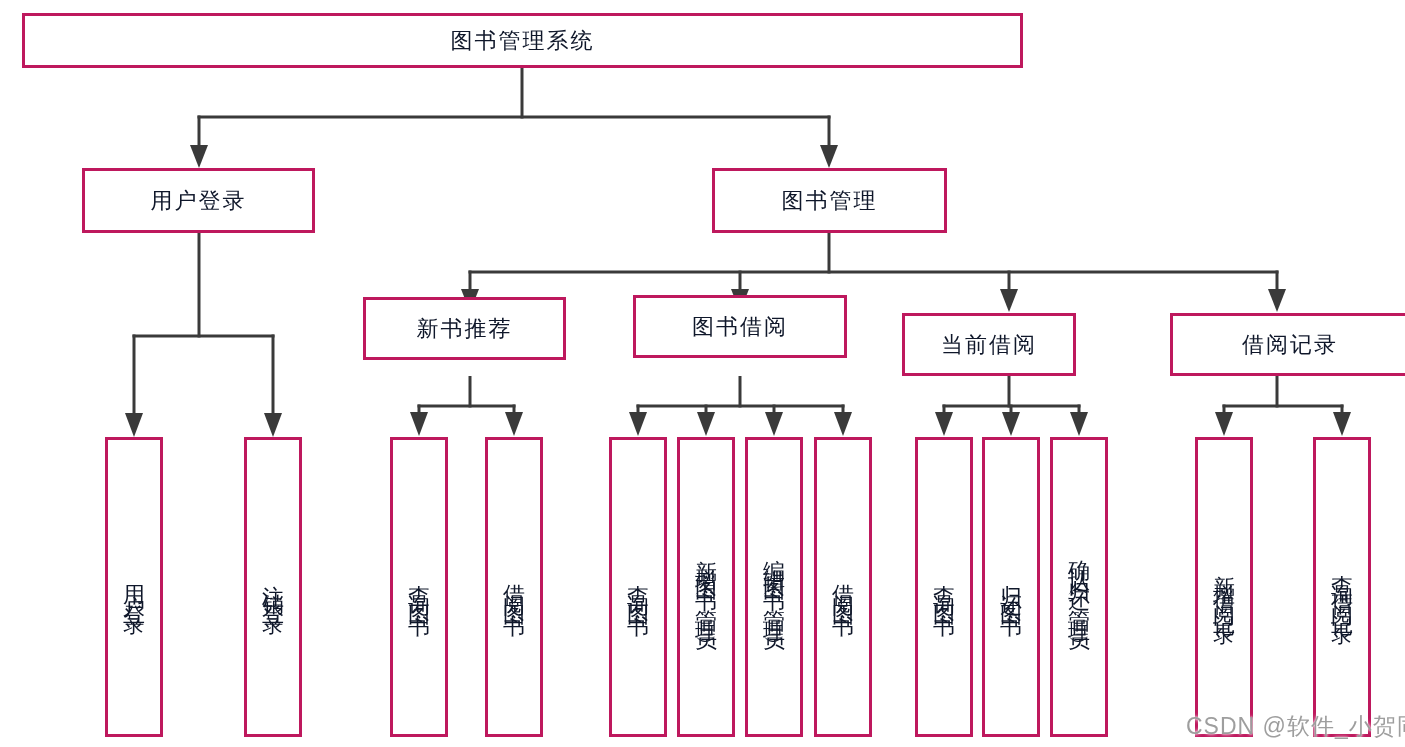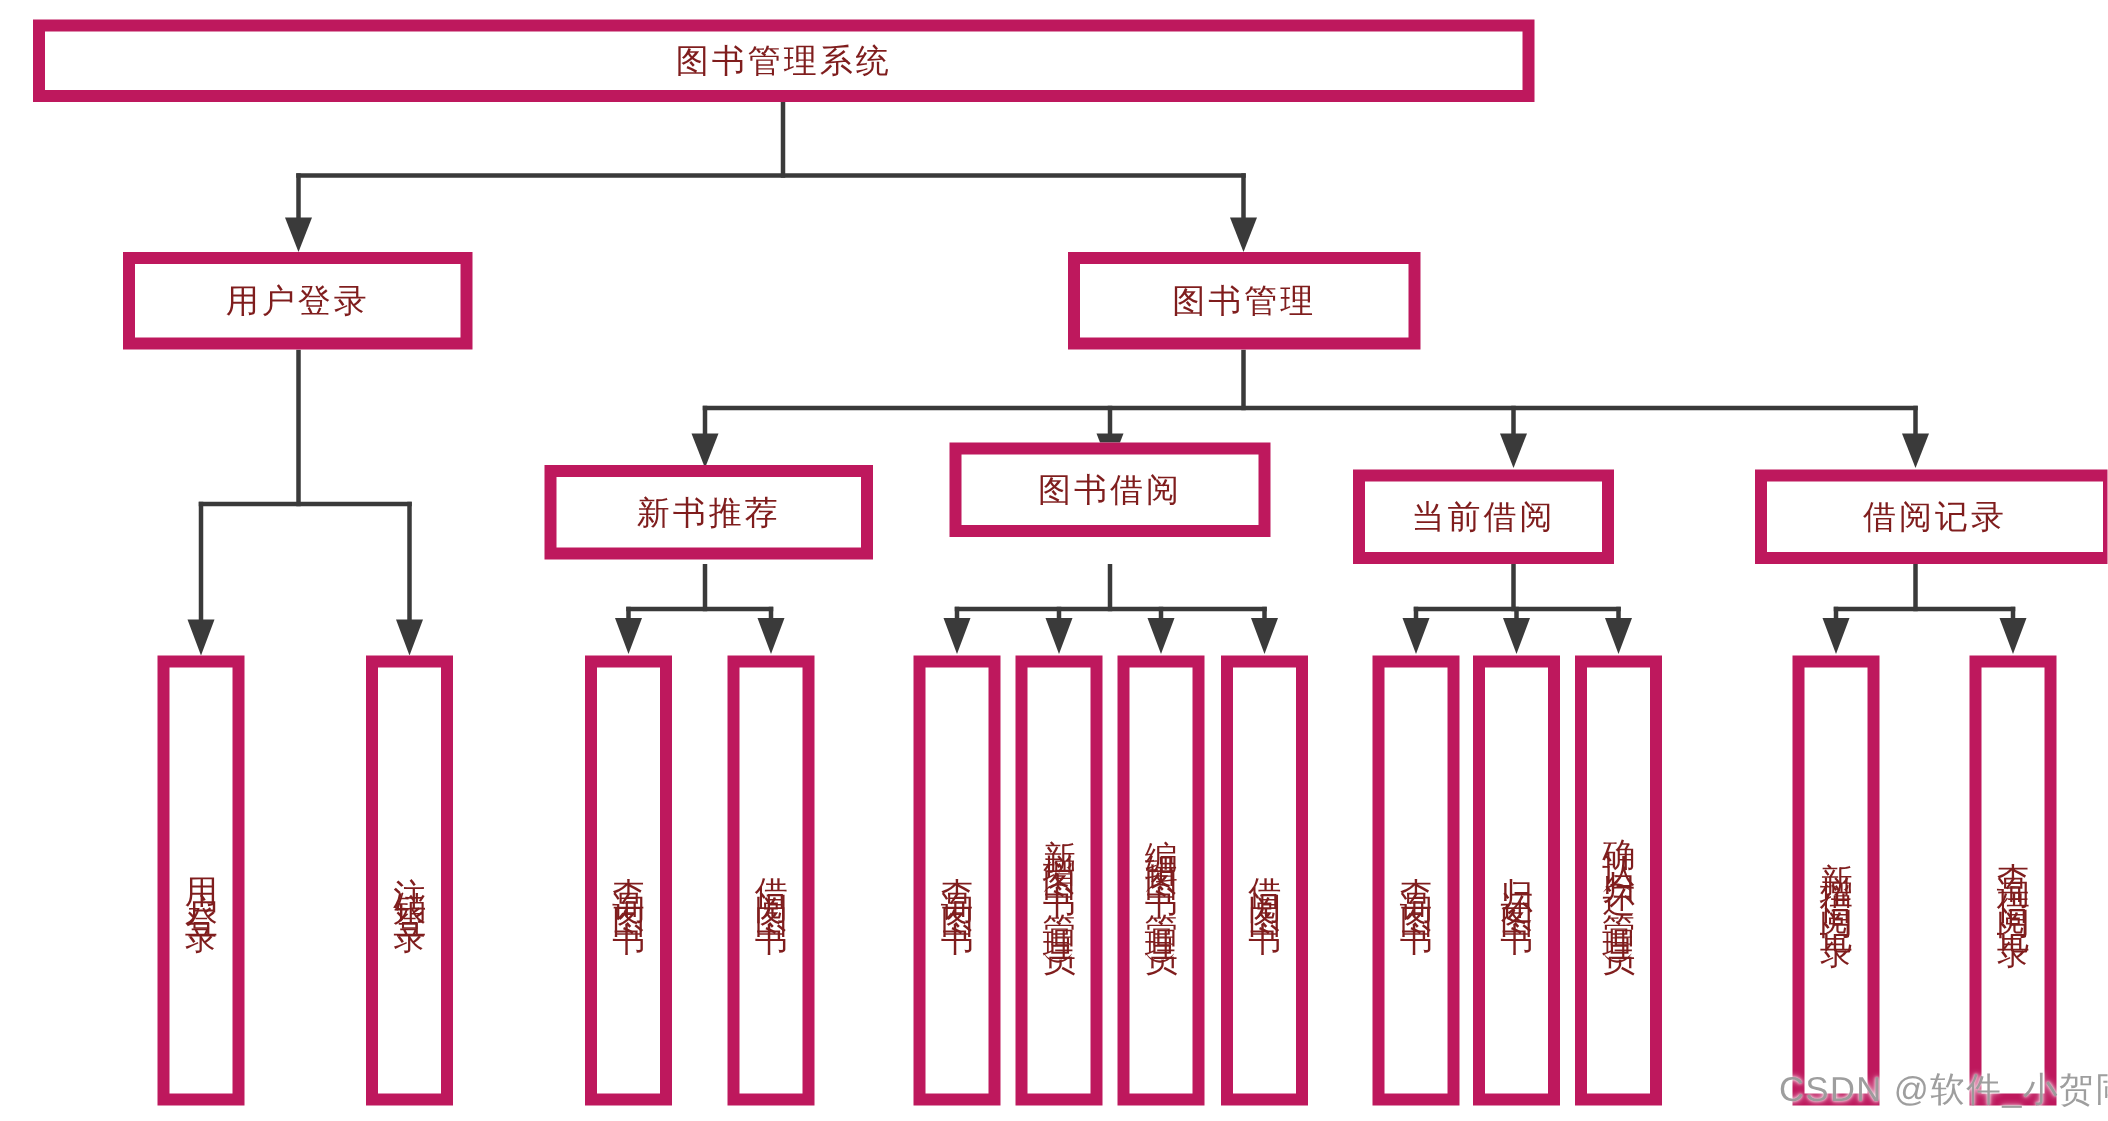--- a/index.html
+++ b/index.html
@@ -3,22 +3,22 @@
 <meta charset="utf-8">
 <style>
   html,body { margin:0; padding:0; }
   body {
     width:1405px; height:747px; position:relative; overflow:hidden;
     background:#ffffff; font-family:"Liberation Sans", sans-serif; color:#333333;
   }
   #connector-svg { position:absolute; left:0; top:0; z-index:1; }
   .node {
     position:absolute; box-sizing:border-box; background:#ffffff;
-    border:8px solid #be185d; display:flex; align-items:center; justify-content:center;
-    font-size:22px; color:#7f1d1d; z-index:2; letter-spacing:2px; white-space:nowrap;
+    border:3px solid #be185d; display:flex; align-items:center; justify-content:center;
+    font-size:22px; color:#0f172a; z-index:2; letter-spacing:2px; white-space:nowrap;
   }
   .hnode { height:65px; }
   .root  { left:22px; top:13px; width:1001px; height:55px; }
   .leaf  { top:437px; width:58px; height:300px; }
   .leaf .vtext {
     writing-mode:vertical-lr; line-height:1.1; letter-spacing:10px; font-size:22px;
   }
   #watermark {
     position:absolute; left:1186px; top:711px; z-index:3;
     font-size:23px; color:rgba(150,150,150,0.92); letter-spacing:1px;
@@ -96,21 +96,21 @@
   <span>图书管理系统</span>
 </div>
 
 <div class="node hnode" style="left:82px; top:168px; width:233px;">
   <span>用户登录</span>
 </div>
 <div class="node hnode" style="left:712px; top:168px; width:235px;justify-content:center;">
   <span>图书管理</span>
 </div>
 
-<div class="node" style="left:363px; top:310px; width:219px; height:63px;">
+<div class="node" style="left:363px; top:297px; width:203px; height:63px;">
   <span>新书推荐</span>
 </div>
 <div class="node" style="left:633px; top:295px; width:214px; height:63px;">
   <span>图书借阅</span>
 </div>
 <div class="node" style="left:902px; top:313px; width:174px; height:63px;">
   <span>当前借阅</span>
 </div>
 <div class="node" style="left:1170px; top:313px; width:240px; height:63px;">
   <span>借阅记录</span>

